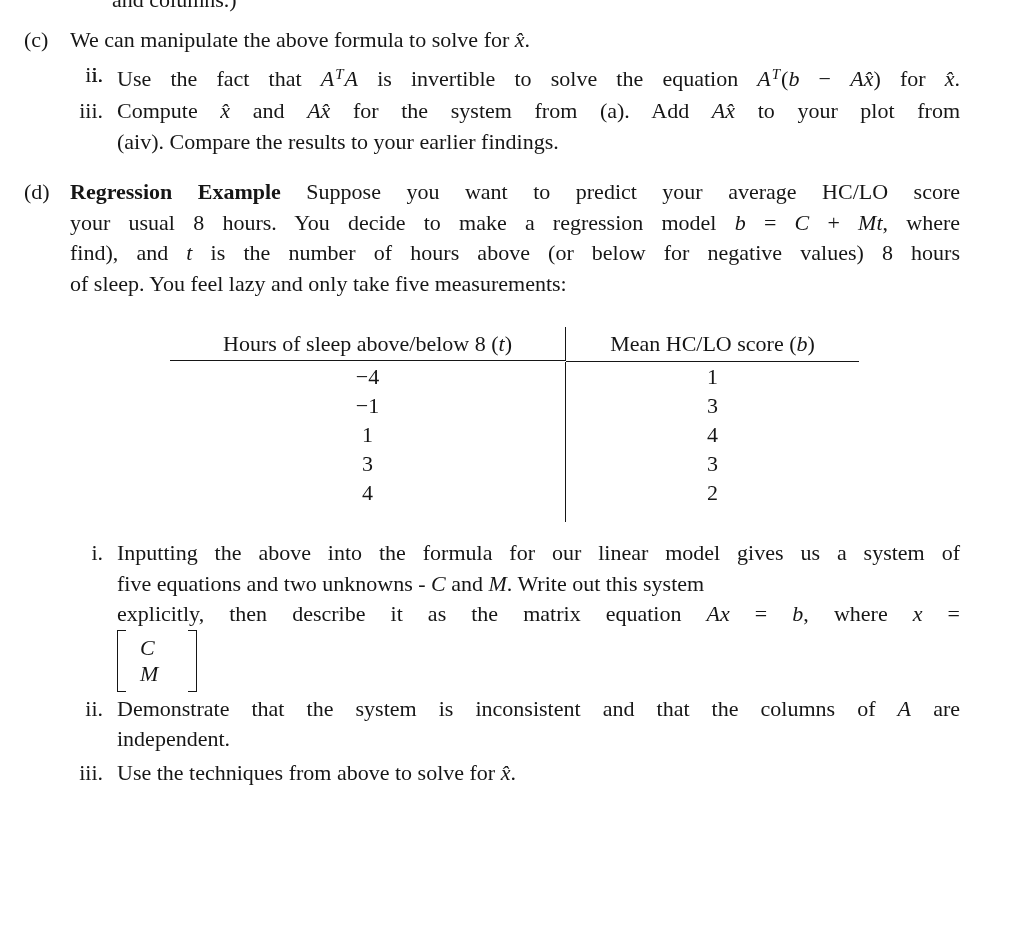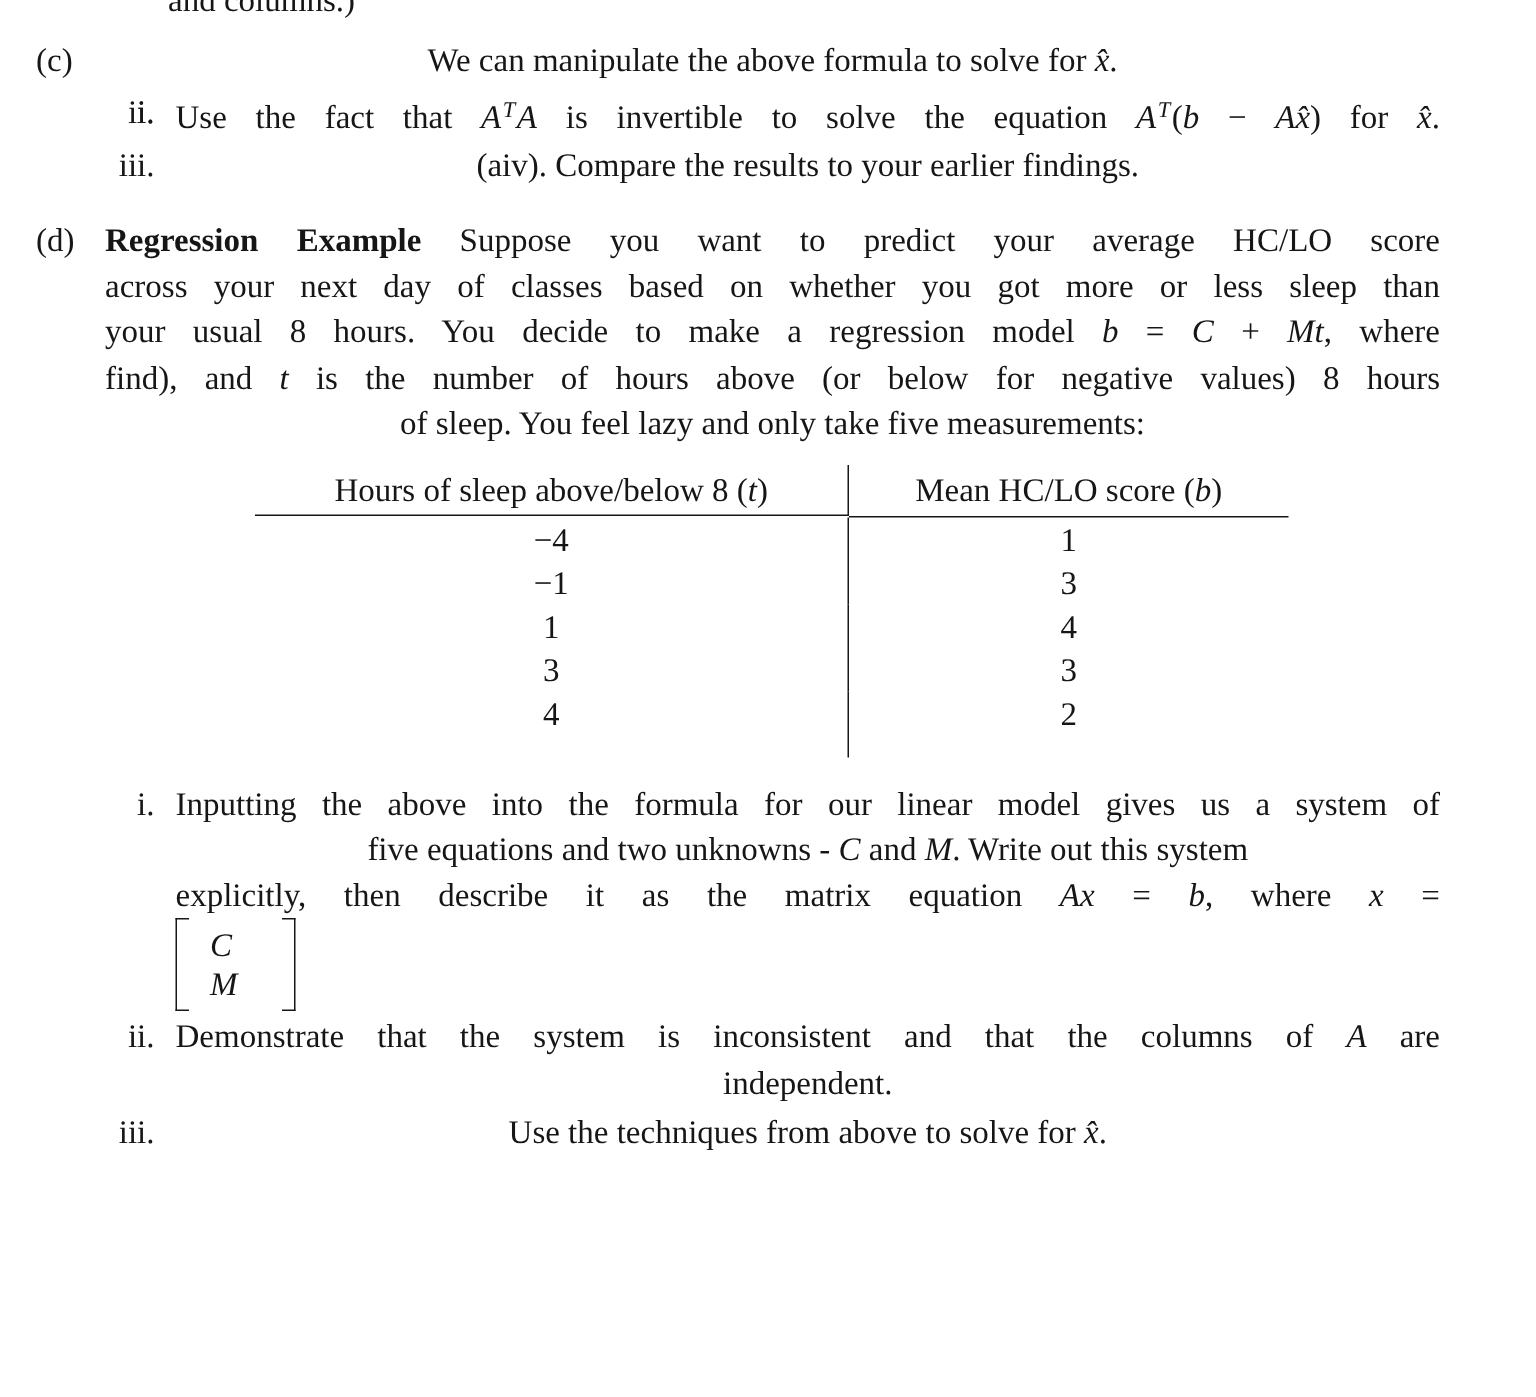--- a/index.html
+++ b/index.html
@@ -26,28 +26,28 @@
   .rlist .item { position:relative; }
   .rlist .marker { position:absolute; left:-117px; top:0; width:103px; text-align:right; }
   .toplist { line-height:31px; }
   .toplist .item-i { margin-top:3px; }
   .toplist .item-ii { margin-top:1px; }
   .toplist .item-iii { margin-top:1px; }
   .botlist { line-height:30.5px; margin-top:16px; }
   .botlist .item-ii { margin-top:2px; }
   .botlist .item-iii { margin-top:3px; }
 
-  .line { text-align:center; white-space:nowrap; }
+  .line { text-align:left; white-space:nowrap; }
   .line.justify { text-align:justify; text-align-last:justify; white-space:normal; }
 
   .mi  { font-style:italic; }
   .msup{ font-style:italic; font-size:0.68em; vertical-align:0.5em; margin:0 1px; }
   .bfb { font-weight:bold; }
 
-  .meas-table { margin-left:170px; margin-top:12px; width:690px; }
+  .meas-table { margin-left:170px; margin-top:28px; width:690px; }
   .t-row { display:flex; }
   .t-cell { text-align:center; }
   .t-cell.c1 { width:396px; border-right:1.5px solid #161616; box-sizing:border-box; }
   .t-cell.c2 { width:293px; }
   .t-head .t-cell { height:34px; line-height:34px; border-bottom:1.5px solid #161616; }
   .t-body .t-cell { height:29px; line-height:29px; }
   .t-spacer .t-cell { height:15px; }
 
   .matrix-row { display:flex; align-items:flex-end; height:62px; }
   .bracket { width:8px; align-self:stretch; }
@@ -74,28 +74,28 @@
   <div class="rlist toplist">
     <div class="item item-i">
       <span class="marker">i.</span>
     </div>
     <div class="item item-ii">
       <span class="marker">ii.</span>
       <div class="line justify"><span>Use the fact that </span><span class="mi">A</span><span class="msup">T</span><span class="mi">A</span><span> is invertible to solve the equation </span><span class="mi">A</span><span class="msup">T</span><span>(</span><span class="mi">b</span><span> − </span><span class="mi">Ax̂</span><span>) for </span><span class="mi">x̂</span><span>.</span></div>
     </div>
     <div class="item item-iii">
       <span class="marker">iii.</span>
+      <div class="line justify"><span>Compute </span><span class="mi">x̂</span><span> and </span><span class="mi">Ax̂</span><span> for the system from (a). Add </span><span class="mi">Ax̂</span><span> to your plot from</span></div>
       <div class="line"><span>(aiv). Compare the results to your earlier findings.</span></div>
     </div>
   </div>
 
   <div class="labeled d-block">
     <span class="sec-label">(d)</span>
     <div class="line justify"><span class="bfb">Regression Example</span><span> Suppose you want to predict your average HC/LO score</span></div>
-    <div class="line justify"><span>across your next day of classes based on whether you got more or less sleep than</span></div>
     <div class="line justify"><span>your usual 8 hours. You decide to make a regression model </span><span class="mi">b</span><span> = </span><span class="mi">C</span><span> + </span><span class="mi">Mt</span><span>, where</span></div>
     <div class="line justify"><span>find), and </span><span class="mi">t</span><span> is the number of hours above (or below for negative values) 8 hours</span></div>
     <div class="line"><span>of sleep. You feel lazy and only take five measurements:</span></div>
   </div>
 
   <div class="meas-table">
     <div class="t-row t-head">
       <div class="t-cell c1"><span>Hours of sleep above/below 8 (</span><span class="mi">t</span><span>)</span></div>
       <div class="t-cell c2"><span>Mean HC/LO score (</span><span class="mi">b</span><span>)</span></div>
     </div>

